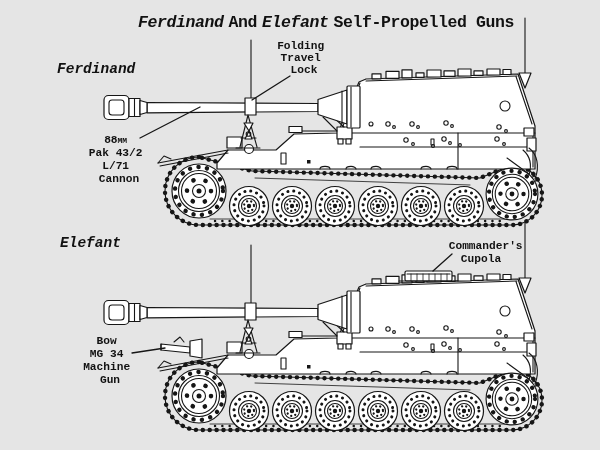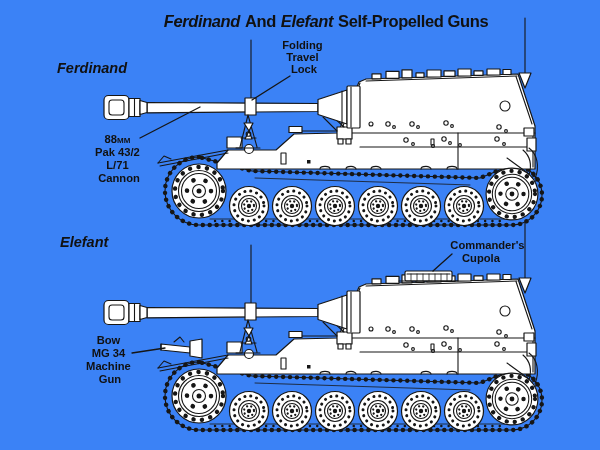--- a/index.html
+++ b/index.html
@@ -1,17 +1,17 @@
 <!DOCTYPE html>
 <html><head>
 <meta charset="utf-8">
 <style>
   html,body{margin:0;padding:0;background:#ffffff;}
-  .page{position:relative;width:600px;height:450px;background:#3b82f6;overflow:hidden;
-        font-family:Liberation Sans, sans-serif;}
+  .page{position:relative;width:600px;height:450px;background:#e5e5e5;overflow:hidden;
+        font-family:Liberation Mono, monospace;}
   svg{display:block}
   .ln{fill:none;stroke:#161616;stroke-width:1.1;stroke-linecap:round;stroke-linejoin:round}
   .thin{fill:none;stroke:#161616;stroke-width:0.8;stroke-linecap:round}
   .fw{fill:#ffffff;stroke:#161616;stroke-width:1.2;stroke-linejoin:round}
   .fi{fill:#161616;stroke:none}
   .dots{fill:none;stroke:#161616;stroke-width:4.4;stroke-dasharray:0.1 6.8;stroke-linecap:round}
   .horns{fill:none;stroke:#161616;stroke-width:2.4;stroke-dasharray:0.1 7.2;stroke-linecap:round}
   .boltring{fill:none;stroke:#161616;stroke-width:3.0;stroke-dasharray:0.1 5.9;stroke-linecap:round}
   .boltring2{fill:none;stroke:#161616;stroke-width:2.2;stroke-dasharray:0.1 4.1;stroke-linecap:round}
   .teeth{fill:none;stroke:#161616;stroke-width:4.4;stroke-dasharray:0.1 8.5;stroke-linecap:round}

